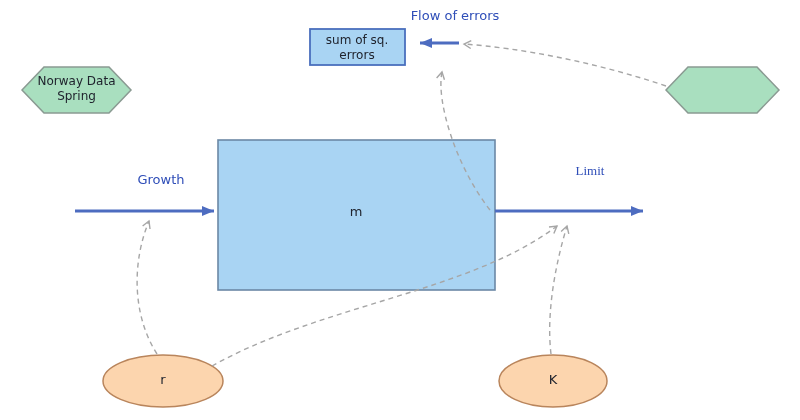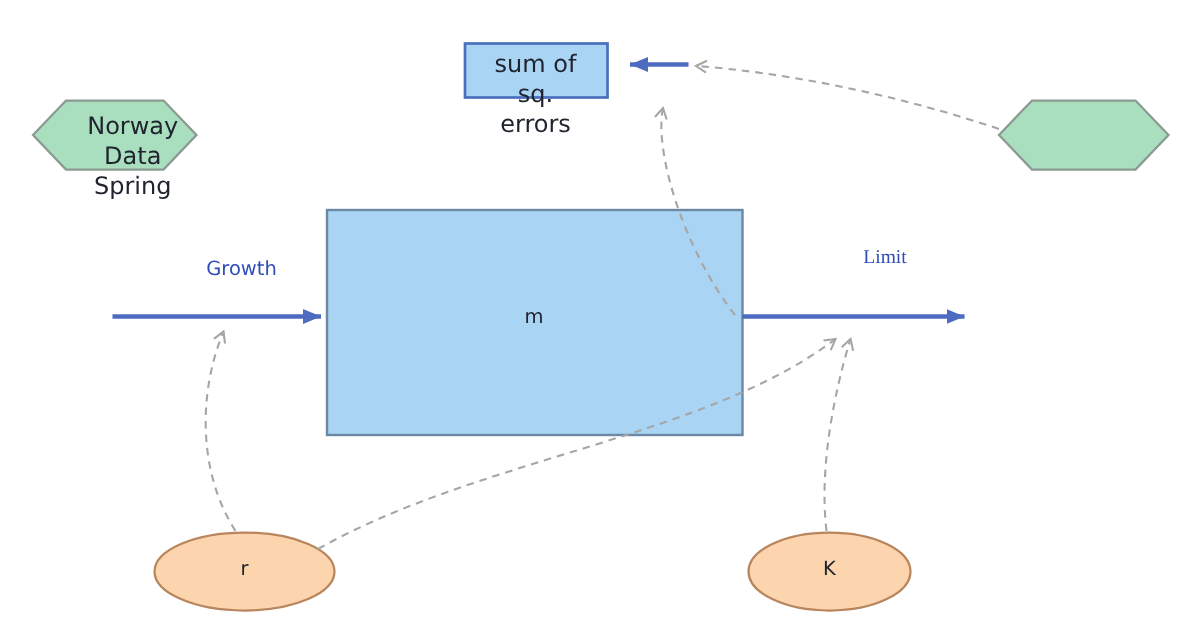--- a/index.html
+++ b/index.html
@@ -11,21 +11,21 @@
     overflow:hidden;
   }
   #shapes{position:absolute;left:0;top:0;}
   .label{
     position:absolute;
     text-align:center;
     line-height:1.25;
     user-select:none;
   }
   .blue-label{color:#2f4eb8;font-size:13px;}
-  .dark-label{color:#20242e;font-size:16px;}
+  .dark-label{color:#20242e;font-size:12px;}
   .node-label{color:#20242e;font-size:13px;}
 </style>
 </head>
 <body>
 
 <div id="canvas">
 
   <svg id="shapes" width="800" height="420" viewBox="0 0 800 420">
     <defs>
       <marker id="arrow-blue" markerUnits="userSpaceOnUse" markerWidth="13" markerHeight="11" refX="12" refY="5" orient="auto">
@@ -50,24 +50,25 @@
     <ellipse cx="163" cy="381" rx="60" ry="26" fill="#fcd5ae" stroke="#b9855c" stroke-width="1.5"></ellipse>
     <ellipse cx="553" cy="381" rx="54" ry="26" fill="#fcd5ae" stroke="#b9855c" stroke-width="1.5"></ellipse>
 
     <path d="M 157 354 C 132 315, 132 262, 149 221" fill="none" stroke="#a6a6a6" stroke-width="1.4" stroke-dasharray="5 4" marker-end="url(#arrow-gray)"></path>
     <path d="M 212 366 C 320 305, 470 292, 557 226" fill="none" stroke="#a6a6a6" stroke-width="1.4" stroke-dasharray="5 4" marker-end="url(#arrow-gray)"></path>
     <path d="M 551 354 C 546 312, 556 262, 567 226" fill="none" stroke="#a6a6a6" stroke-width="1.4" stroke-dasharray="5 4" marker-end="url(#arrow-gray)"></path>
     <path d="M 666 86 C 595 62, 520 48, 464 44" fill="none" stroke="#a6a6a6" stroke-width="1.4" stroke-dasharray="5 4" marker-end="url(#arrow-gray)"></path>
     <path d="M 490 210 C 455 165, 436 100, 442 72" fill="none" stroke="#a6a6a6" stroke-width="1.4" stroke-dasharray="5 4" marker-end="url(#arrow-gray)"></path>
   </svg>
 
+  <div class="label blue-label" style="left:395px;top:8px;width:120px;">Flow of errors</div>
 
   <div class="label dark-label" style="left:322px;top:33px;width:70px;">sum of sq. errors</div>
 
-  <div class="label dark-label" style="left:48px;top:74px;width:81px;">Norway Data Spring</div>
+  <div class="label dark-label" style="left:36px;top:74px;width:81px;">Norway Data Spring</div>
 
 
   <div class="label blue-label" style="left:121px;top:172px;width:80px;">Growth</div>
 
   <div class="label blue-label" style="left:555px;top:163px;width:70px;font-family:Liberation Serif, serif;">Limit</div>
 
   <div class="label node-label" style="left:336px;top:204px;width:40px;">m</div>
 
   <div class="label node-label" style="left:143px;top:372px;width:40px;">r</div>
 

